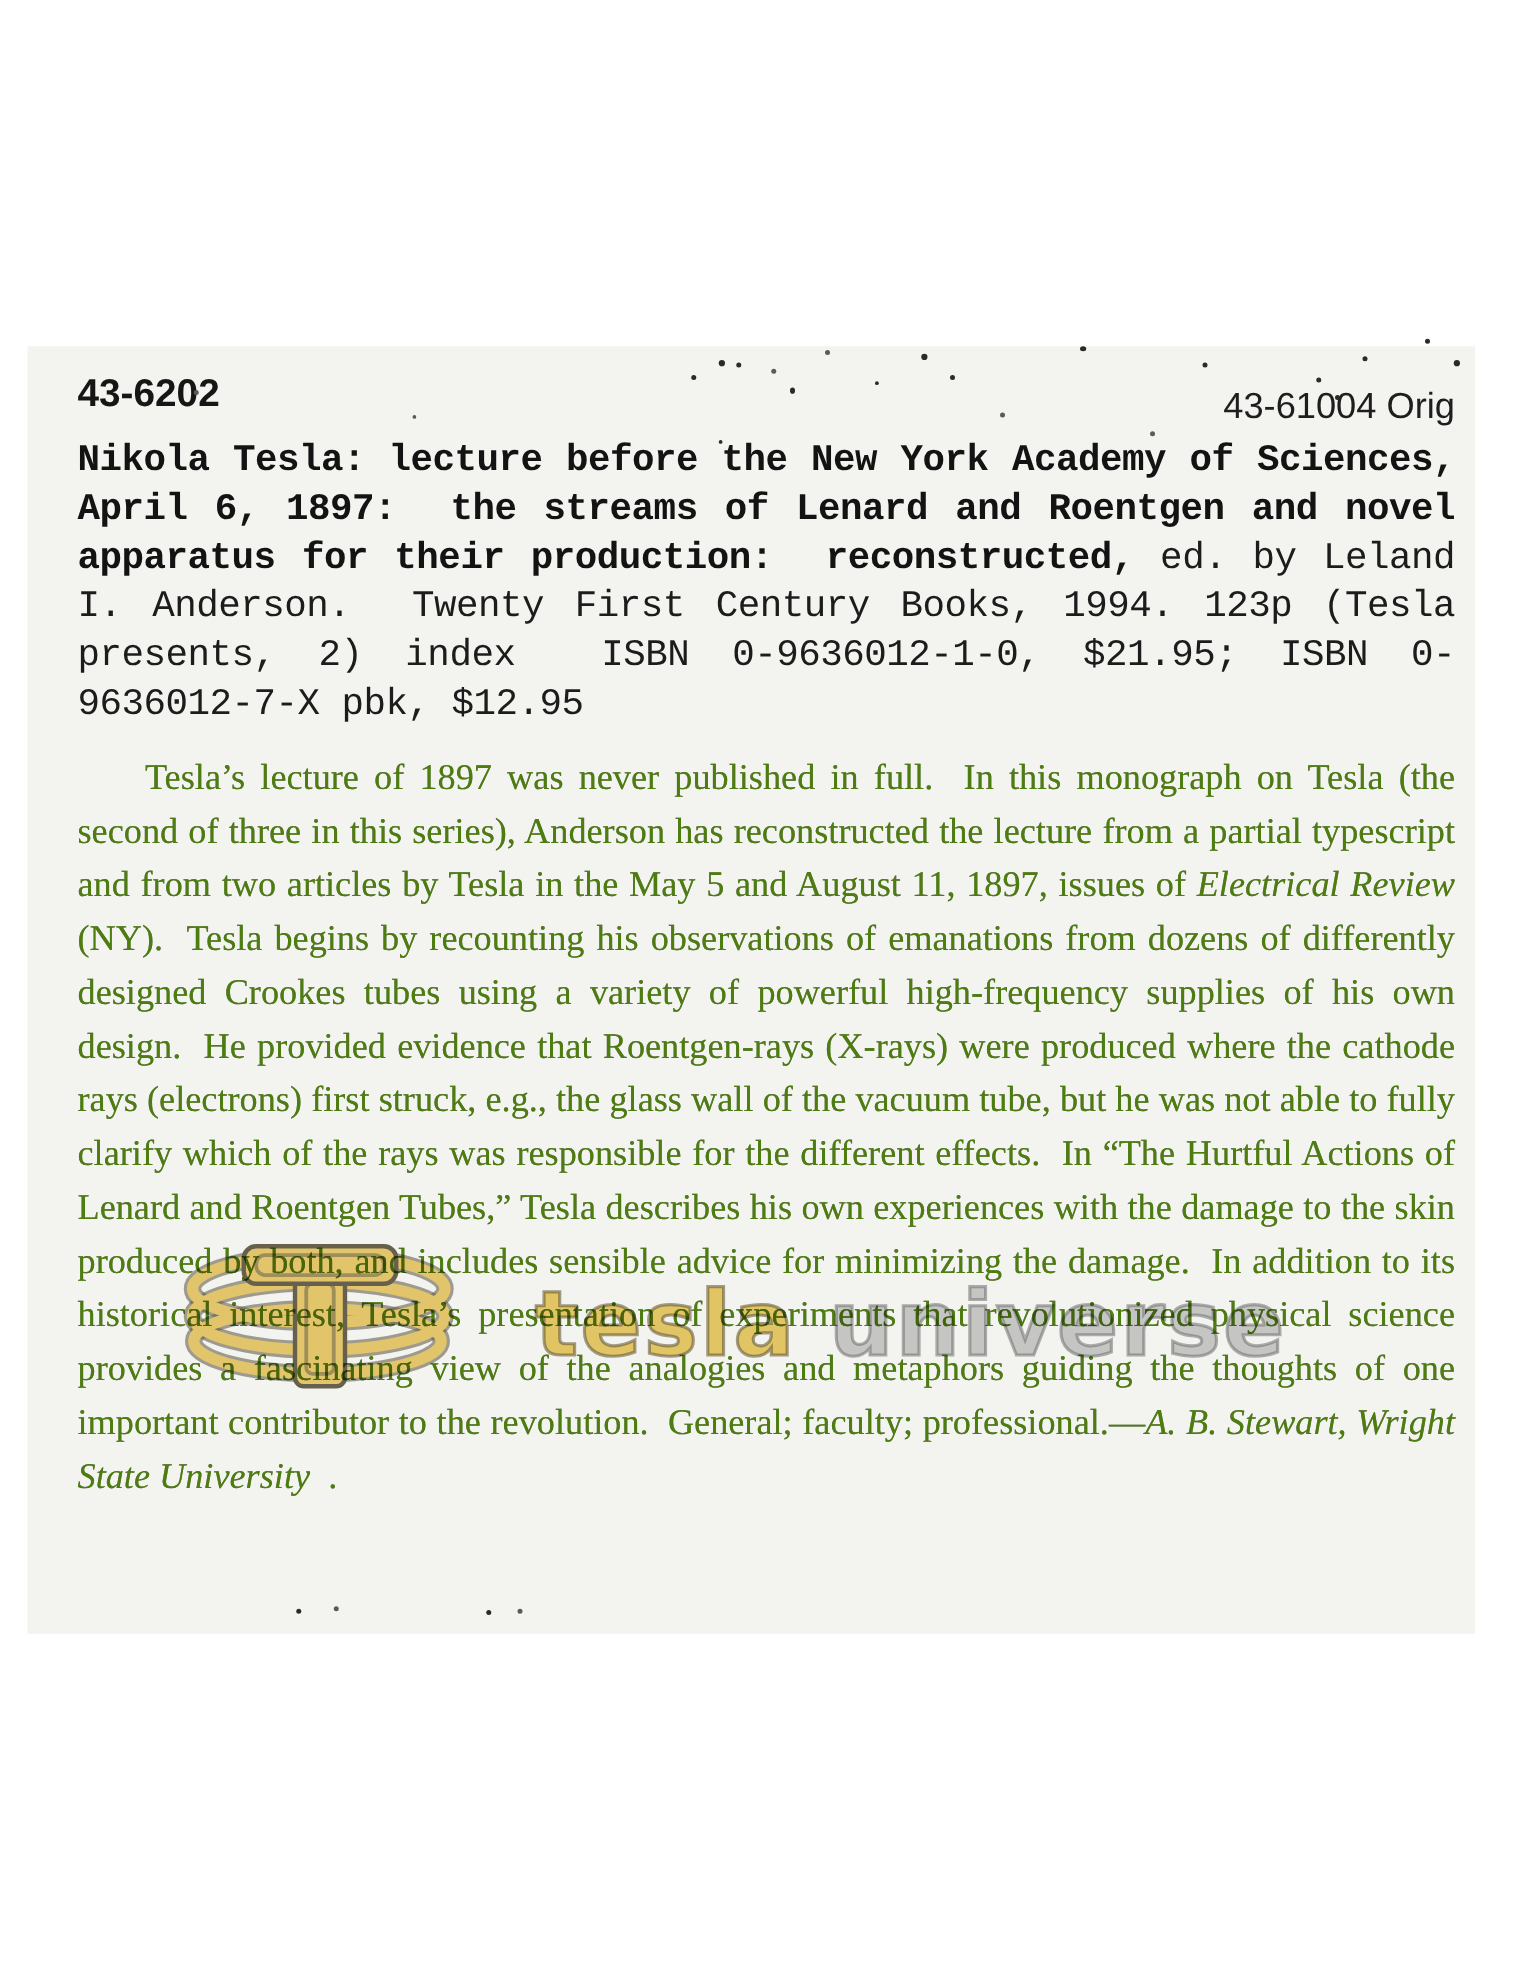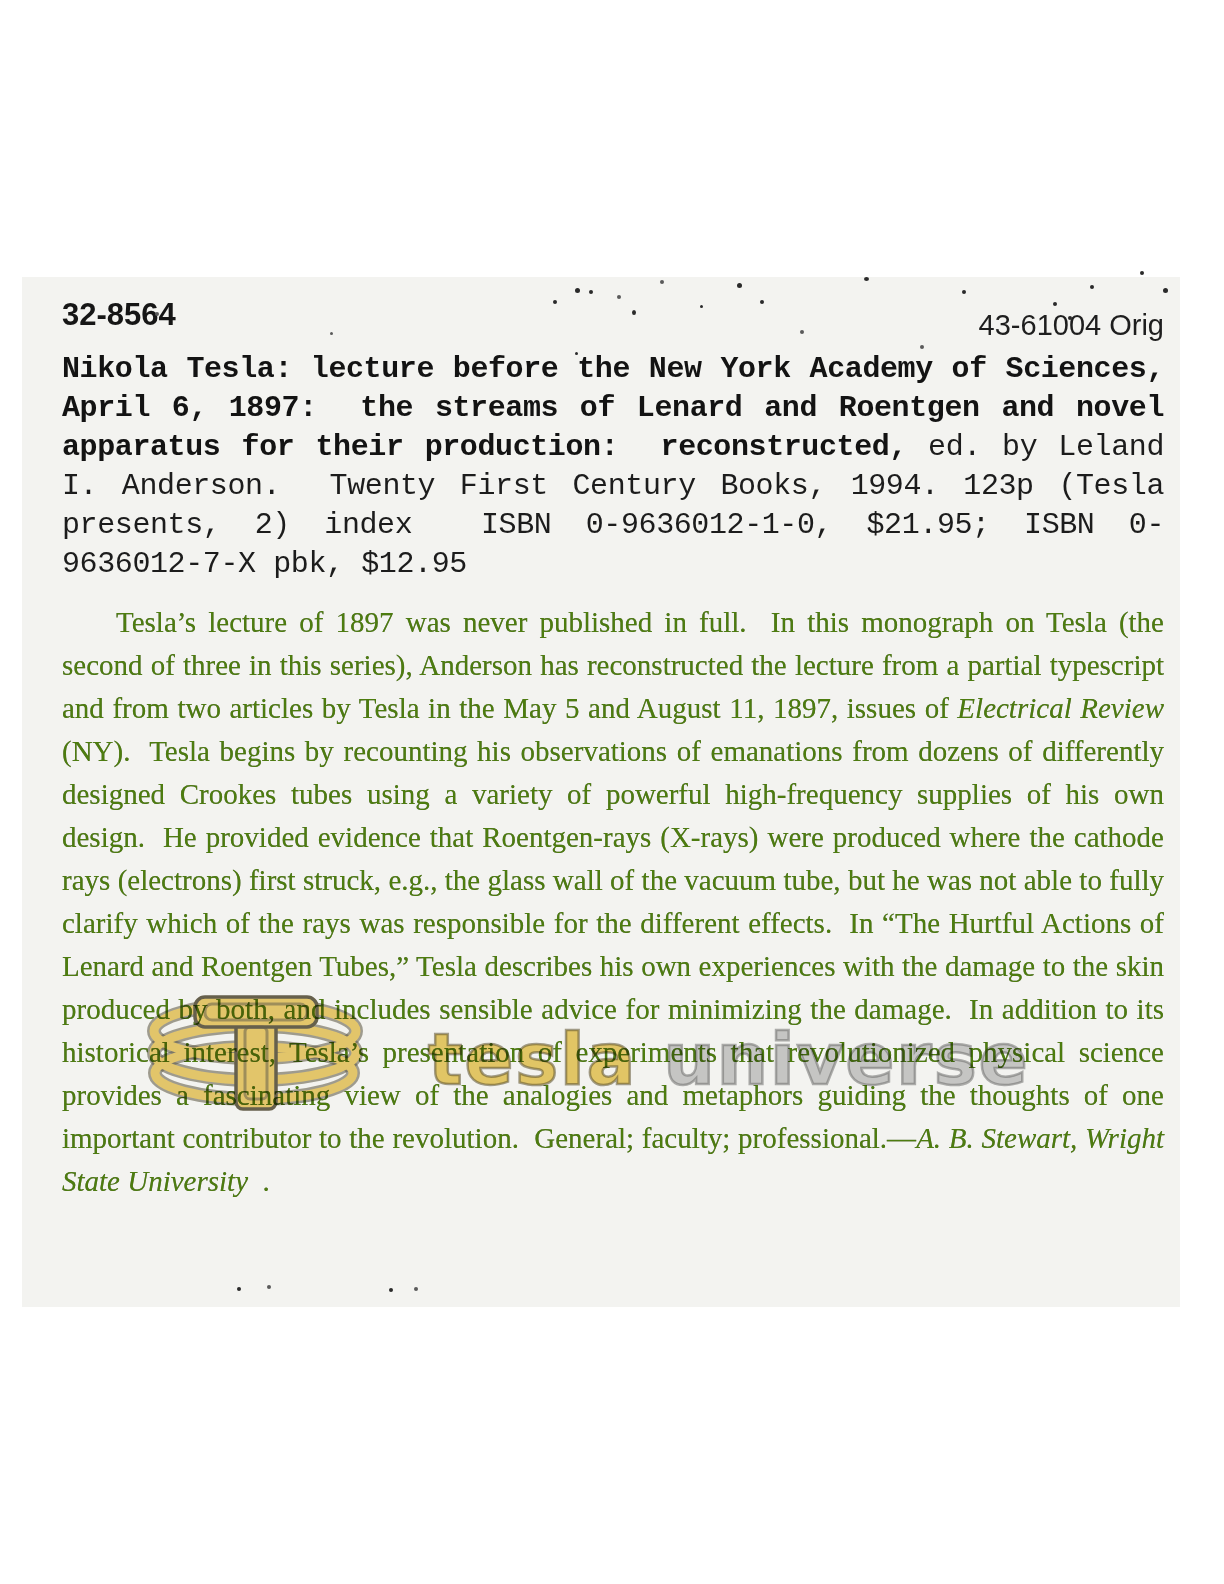--- a/index.html
+++ b/index.html
@@ -115,21 +115,21 @@
   .speck.light { background: #5a5a5a; }
 </style>
 </head>
 <body>
 
 <div class="page">
   <div class="scan">
 
     <div class="content">
       <div class="header-row">
-        <span class="catalog">32-8564</span>
+        <span class="catalog">43-6202</span>
         <span class="accession">43-61004 Orig</span>
       </div>
 
       <p class="citation"><span class="cite-bold">Nikola Tesla: lecture before the New York Academy of Sciences, April 6, 1897:  the streams of Lenard and Roentgen and novel apparatus for their production:  reconstructed,</span><span class="cite-reg"> ed. by Leland I. Anderson.  Twenty First Century Books, 1994. 123p (Tesla presents, 2) index  ISBN 0-9636012-1-0, $21.95; ISBN 0-9636012-7-X pbk, $12.95</span></p>
 
       <p class="review"><span>Tesla’s lecture of 1897 was never published in full.  In this monograph on Tesla (the second of three in this series), Anderson has reconstructed the lecture from a partial typescript and from two articles by Tesla in the May 5 and August 11, 1897, issues of </span><span class="italic">Electrical Review</span><span> (NY).  Tesla begins by recounting his observations of emanations from dozens of differently designed Crookes tubes using a variety of powerful high-frequency supplies of his own design.  He provided evidence that Roentgen-rays (X-rays) were produced where the cathode rays (electrons) first struck, e.g., the glass wall of the vacuum tube, but he was not able to fully clarify which of the rays was responsible for the different effects.  In “The Hurtful Actions of Lenard and Roentgen Tubes,” Tesla describes his own experiences with the damage to the skin produced by both, and includes sensible advice for minimizing the damage.  In addition to its historical interest, Tesla’s presentation of experiments that revolutionized physical science provides a fascinating view of the analogies and metaphors guiding the thoughts of one important contributor to the revolution.  General; faculty; professional.—</span><span class="italic">A. B. Stewart, Wright State University</span><span>  .</span></p>
     </div>
 
     <div>
       <span class="speck" style="left:531px; top:23px;  width:4px; height:4px;"></span>

